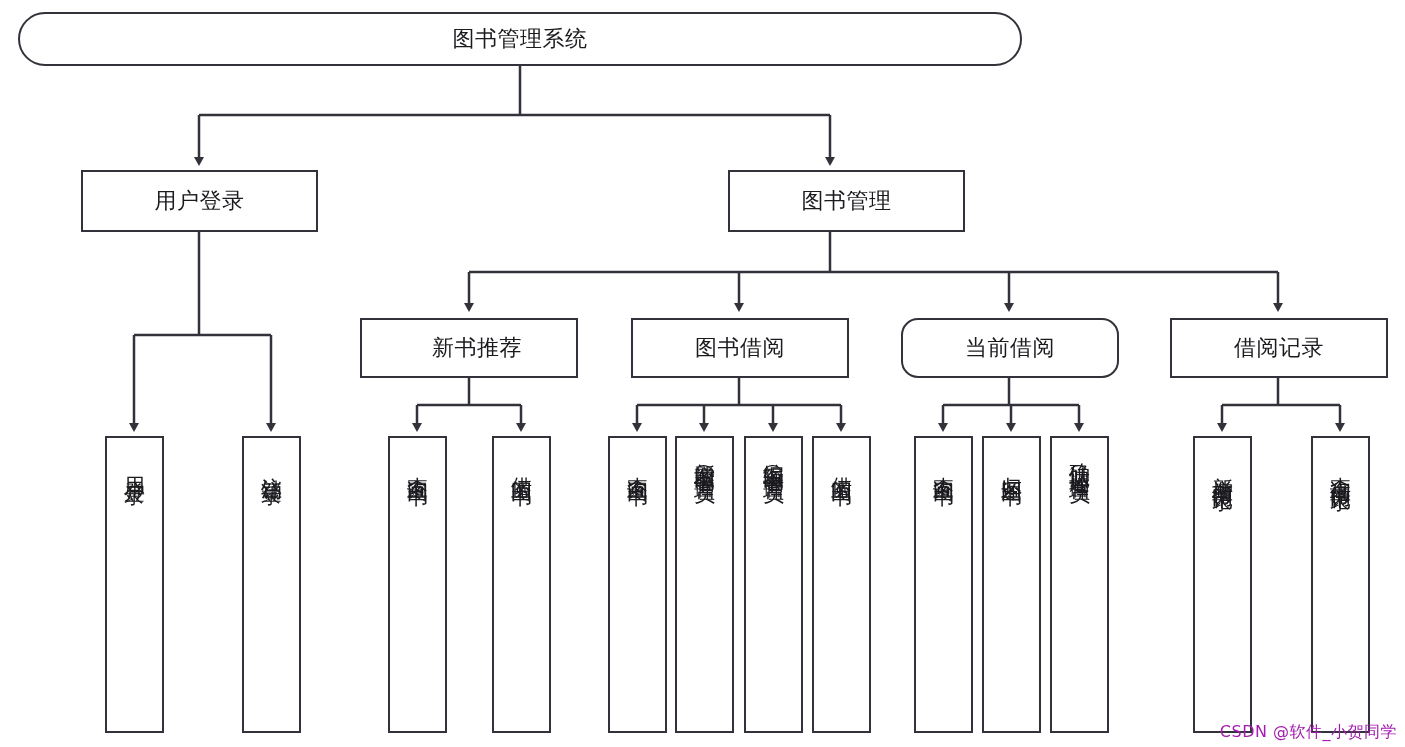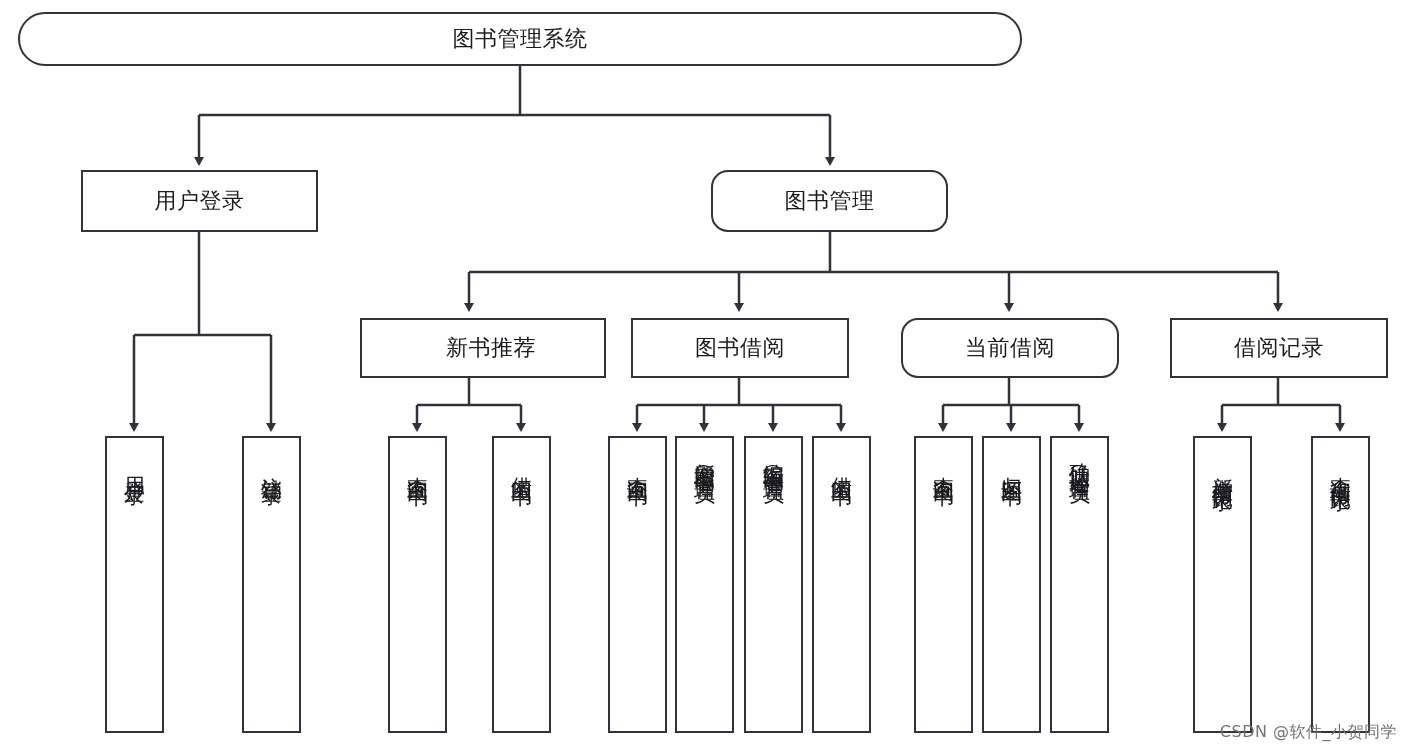--- a/index.html
+++ b/index.html
@@ -57,21 +57,21 @@
     text-orientation: upright;
     letter-spacing: 3px;
     white-space: nowrap;
     display: block;
   }
   .watermark {
     position: absolute;
     right: 8px;
     bottom: 4px;
     font-size: 16px;
-    color: #737373;
+    color: #a21caf;
     white-space: nowrap;
     letter-spacing: 0.5px;
   }
 </style>
 </head>
 <body>
 
 <div id="canvas">
 
   <svg class="edges" viewBox="0 0 1405 747">
@@ -124,25 +124,25 @@
     </g>
   </svg>
 
   <div class="node node-root" style="left:18px; top:12px; width:1004px; height:54px;border-radius:27px;">
     <span class="label">图书管理系统</span>
   </div>
 
   <div class="node node-h" style="left:81px; top:170px; width:237px; height:62px;">
     <span class="label">用户登录</span>
   </div>
-  <div class="node node-h" style="left:711px; top:170px; width:237px; height:62px;border-radius:17px;">
+  <div class="node node-h" style="left:728px; top:170px; width:237px; height:62px;">
     <span class="label">图书管理</span>
   </div>
 
-  <div class="node node-h" style="left:360px; top:318px; width:246px; height:60px;padding-left:16px;">
+  <div class="node node-h" style="left:360px; top:318px; width:218px; height:60px;padding-left:16px;">
     <span class="label">新书推荐</span>
   </div>
   <div class="node node-h" style="left:631px; top:318px; width:218px; height:60px;align-items:center;">
     <span class="label">图书借阅</span>
   </div>
   <div class="node node-h" style="left:901px; top:318px; width:218px; height:60px;border-radius:17px;">
     <span class="label">当前借阅</span>
   </div>
   <div class="node node-h" style="left:1170px; top:318px; width:218px; height:60px;text-align:center;">
     <span class="label">借阅记录</span>

